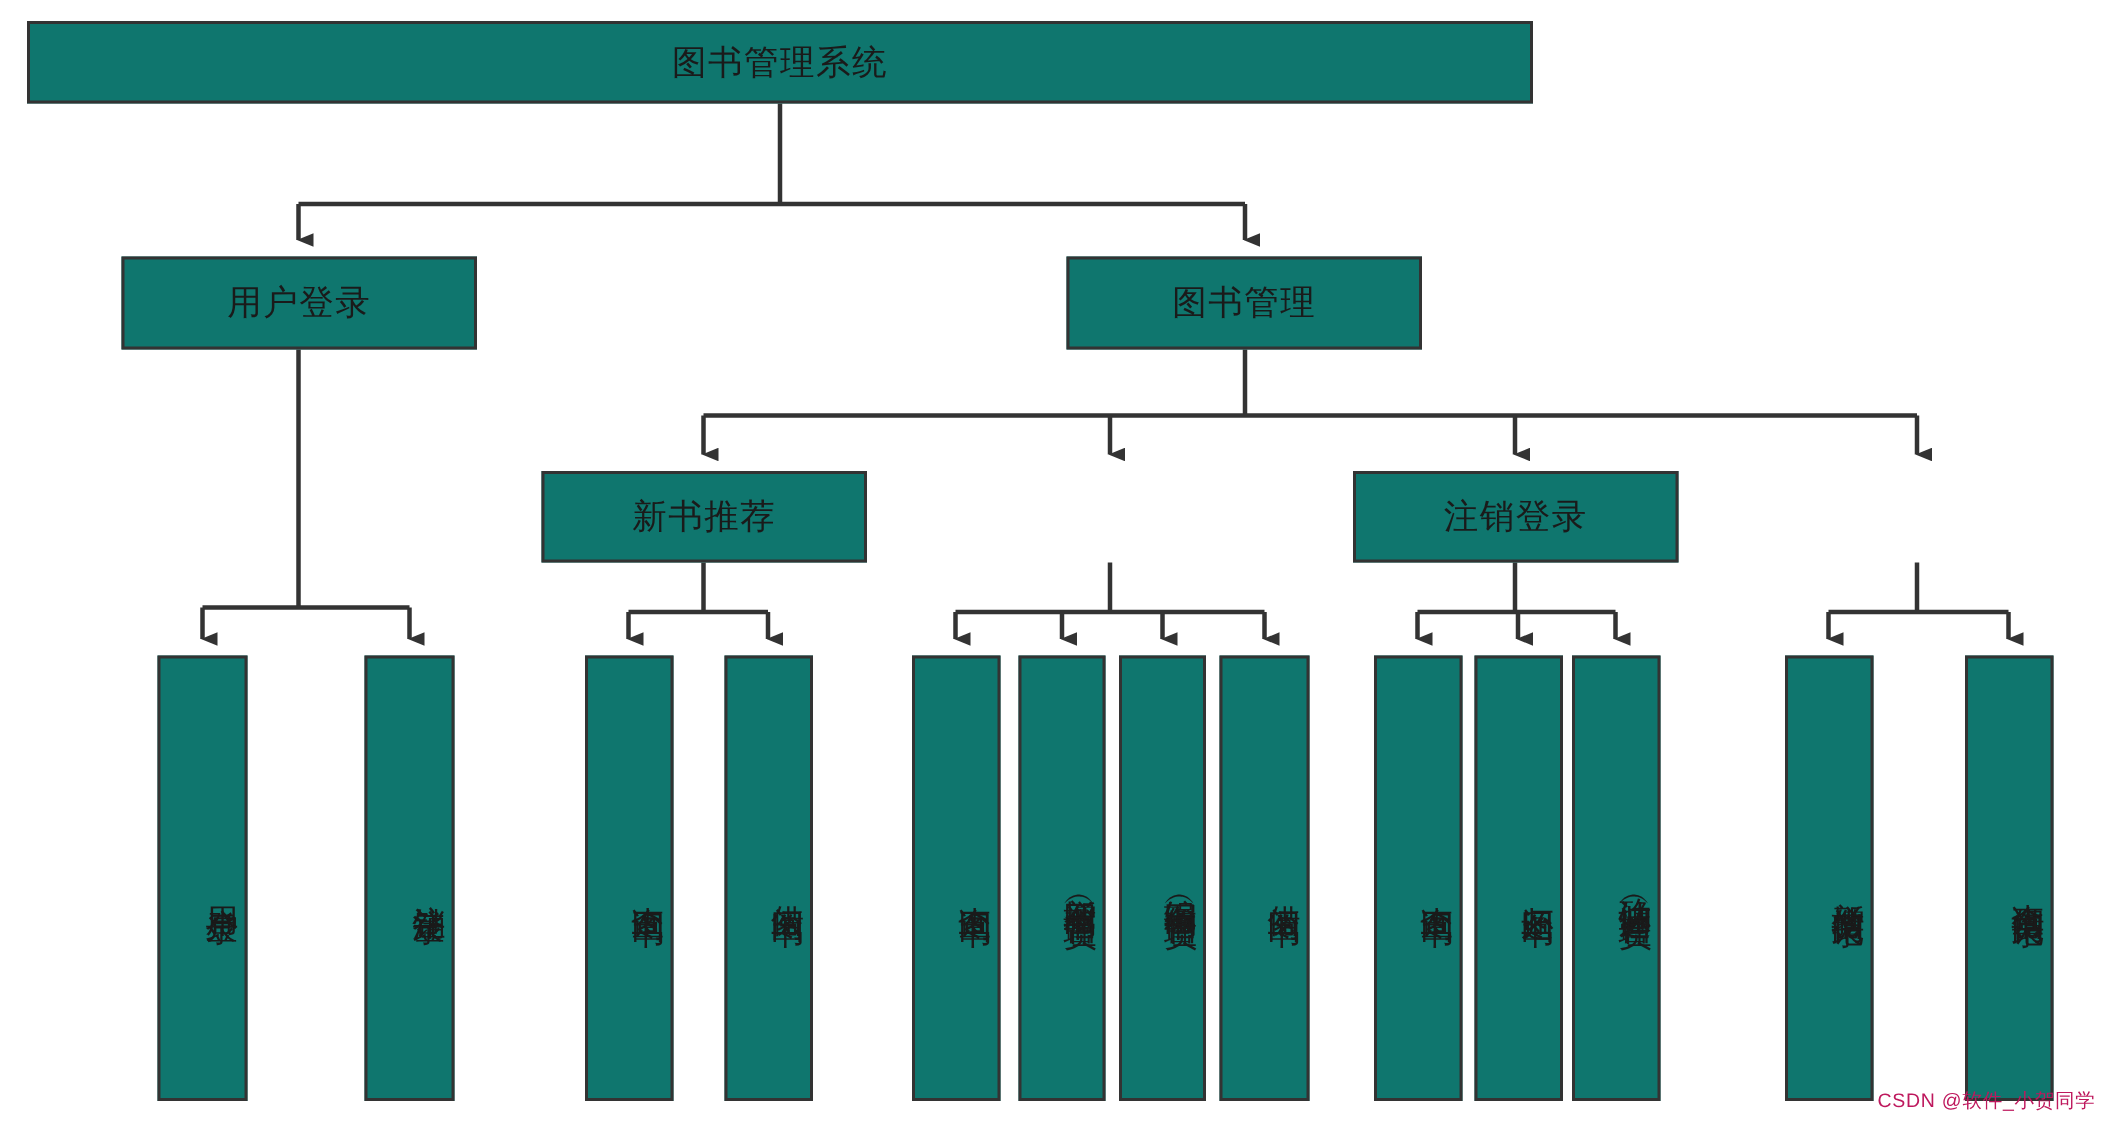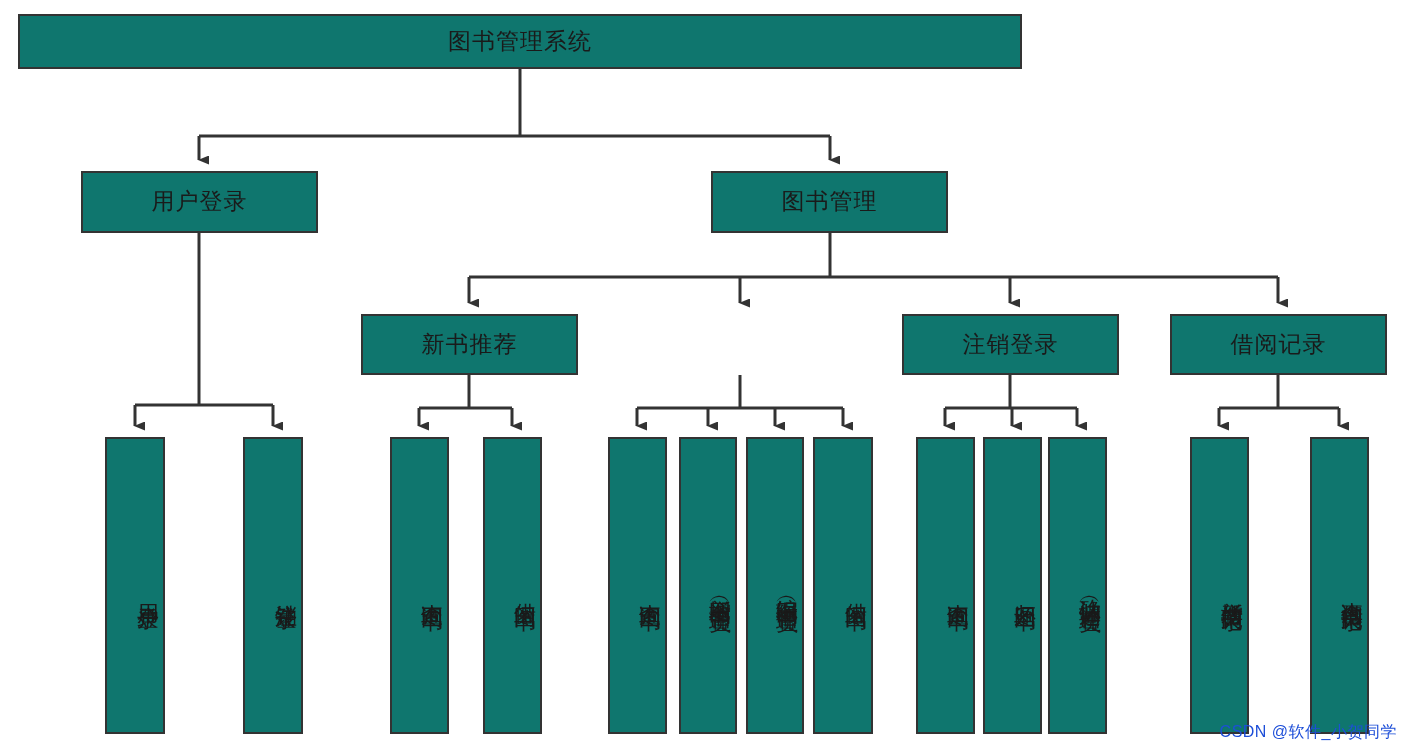--- a/index.html
+++ b/index.html
@@ -57,22 +57,22 @@
     text-align: center;
   }
   .node-label {
     display: block;
     white-space: pre-line;
   }
   #watermark {
     position: absolute;
     right: 8px;
     bottom: 4px;
-    font-size: 16px;
-    color: #1d4ed8;
+    font-size: 13px;
+    color: #be185d;
     letter-spacing: 0.5px;
     white-space: nowrap;
     user-select: none;
   }
 </style>
 </head>
 <body>
 
 <div id="diagram-root">
 
@@ -136,23 +136,20 @@
   <div class="node horizontal" style="left:361px; top:314px; width:217px; height:61px;">
     <span class="node-label">新书推荐</span>
   </div>
 
   <div class="node horizontal" style="left:711px; top:171px; width:237px; height:62px;">
     <span class="node-label">图书管理</span>
   </div>
   <div class="node horizontal" style="left:902px; top:314px; width:217px; height:61px;">
     <span class="node-label">注销登录</span>
   </div>
-  <div class="node horizontal" style="left:1170px; top:314px; width:217px; height:61px;">
-    <span class="node-label">借阅记录</span>
-  </div>
 
   <div class="node vertical" style="left:105px; top:437px; width:60px; height:297px;">
     <span class="node-label">用户登录</span>
   </div>
   <div class="node vertical" style="left:243px; top:437px; width:60px; height:297px;">
     <span class="node-label">注销登录</span>
   </div>
 
   <div class="node vertical" style="left:390px; top:437px; width:59px; height:297px;">
     <span class="node-label">查询图书</span>

